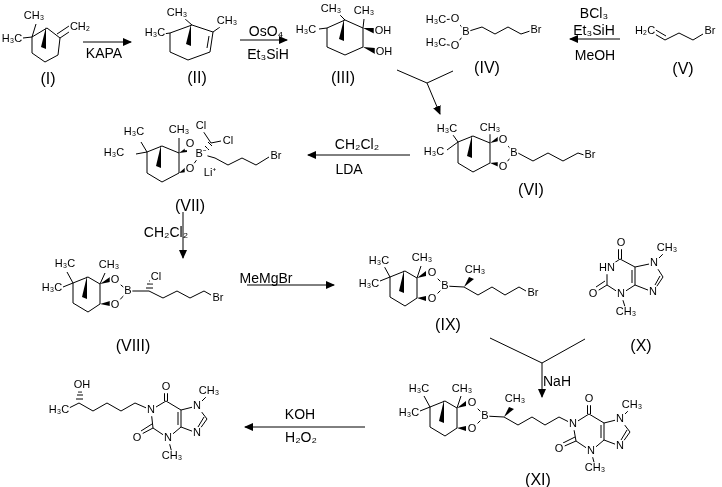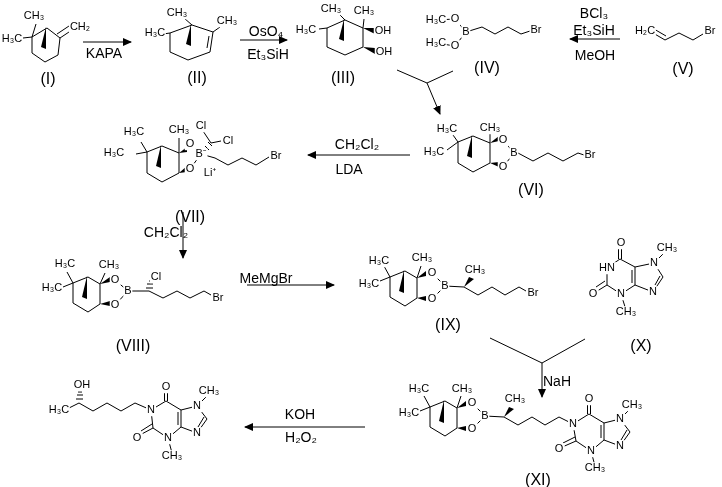--- a/index.html
+++ b/index.html
@@ -286,19 +286,19 @@
 <span class="r" style="left:557px;top:381px">NaH</span>
 <span class="r" style="left:300px;top:414px">KOH</span>
 <span class="r" style="left:301px;top:437px">H₂O₂</span>
 
 <span class="c" style="left:48px;top:79px">(I)</span>
 <span class="c" style="left:197px;top:78px">(II)</span>
 <span class="c" style="left:343px;top:78px">(III)</span>
 <span class="c" style="left:487px;top:68px">(IV)</span>
 <span class="c" style="left:683px;top:69px">(V)</span>
 <span class="c" style="left:531px;top:190px">(VI)</span>
-<span class="c" style="left:190px;top:217px">(VII)</span>
+<span class="c" style="left:190px;top:206px">(VII)</span>
 <span class="c" style="left:133px;top:346px">(VIII)</span>
 <span class="c" style="left:448px;top:325px">(IX)</span>
 <span class="c" style="left:641px;top:346px">(X)</span>
 <span class="c" style="left:538px;top:480px">(XI)</span>
 
 </div>
 
 </body></html>

